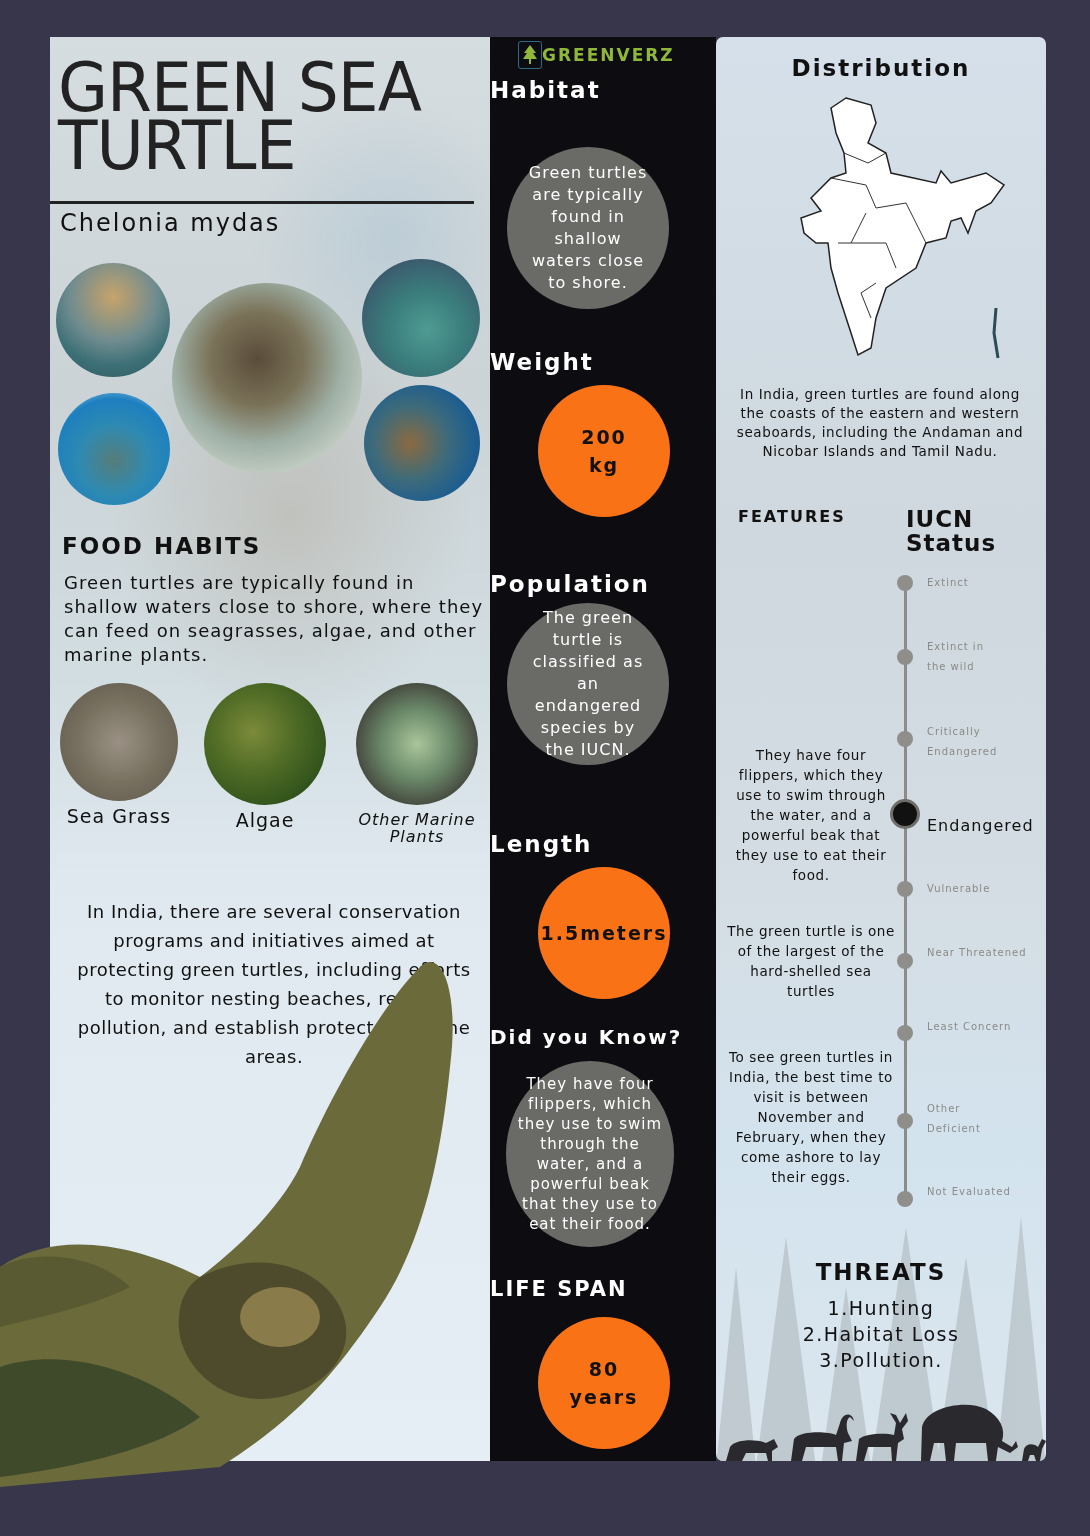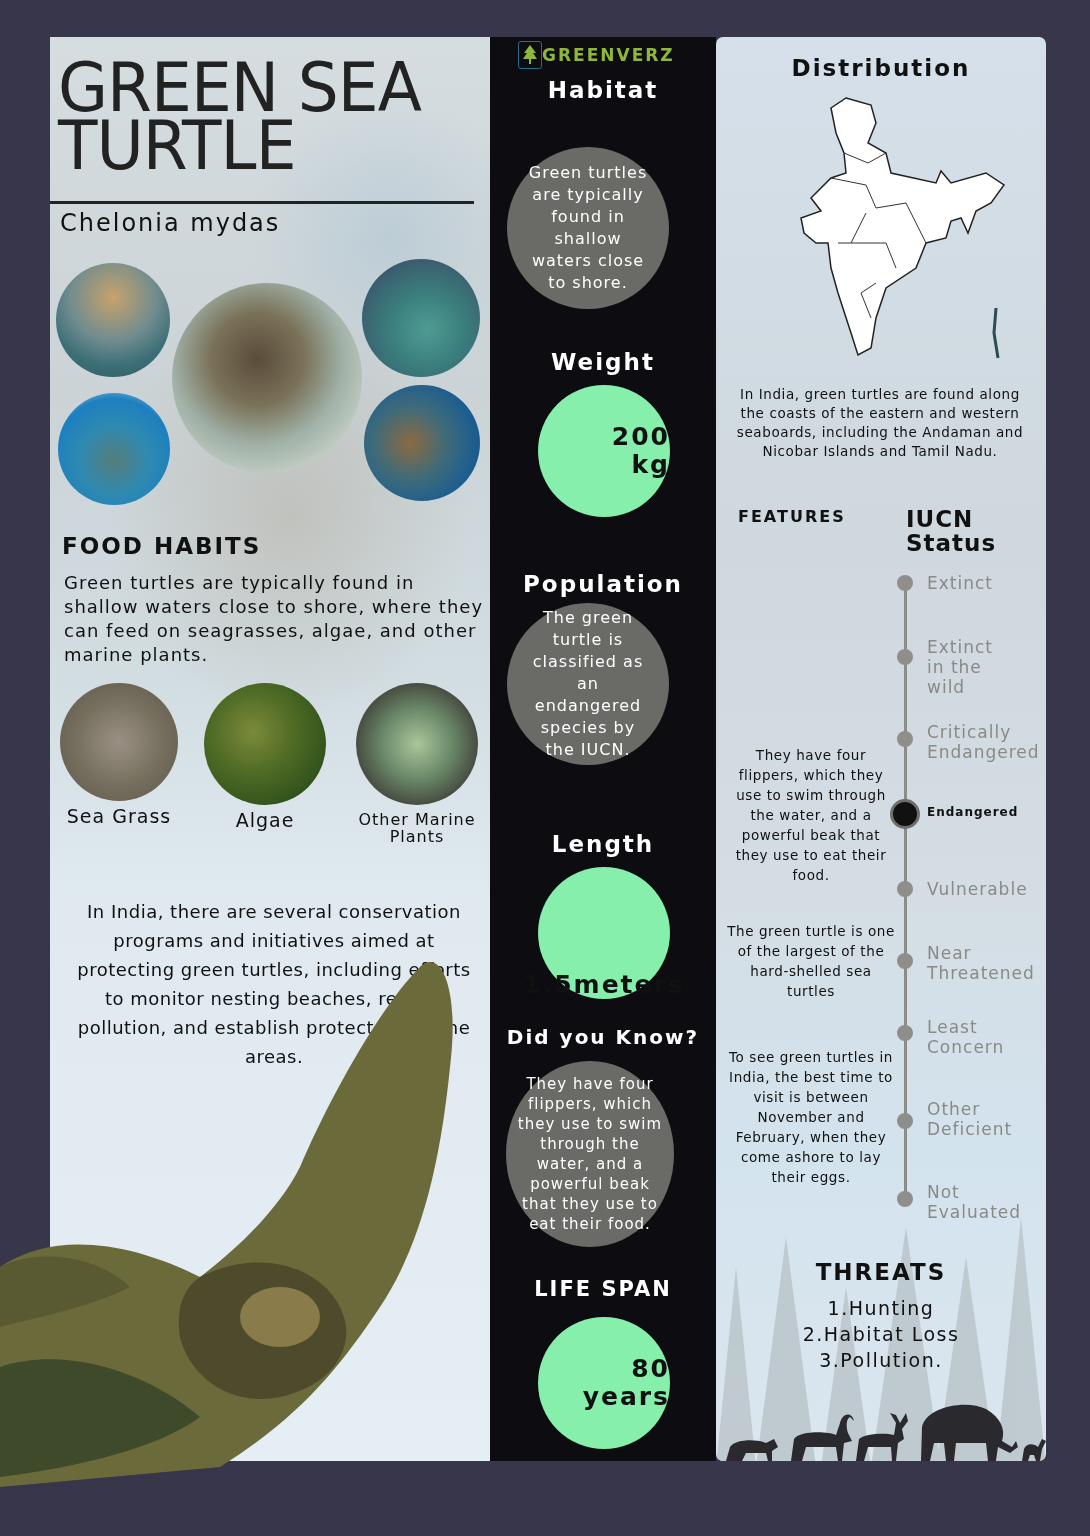--- a/index.html
+++ b/index.html
@@ -28,55 +28,55 @@
 
   .food-title { position: absolute; left: 12px; top: 496px; font-size: 23px; font-weight: bold; color: #111; letter-spacing: 2px; }
   .food-text { position: absolute; left: 14px; top: 534px; width: 420px; font-size: 18px; line-height: 24px; color: #111; letter-spacing: 1px; }
 
   .food-item { position: absolute; text-align: center; }
   .food-img { border-radius: 50%; width: 118px; height: 118px; margin: 0 auto; }
   .fi1 { left: 10px; top: 646px; width: 118px; }
   .fi1 .food-img { background: radial-gradient(circle, #9a9184 0%, #77705f 50%, #5d574a 100%); }
   .fi2 { left: 154px; top: 646px; width: 122px; }
   .fi2 .food-img { width: 122px; height: 122px; background: radial-gradient(circle at 40% 40%, #7c8a3a 0%, #4f6b25 40%, #2c4f1a 80%); }
-  .fi3 { left: 306px; top: 646px; width: 122px; }
+  .fi3 { left: 306px; top: 646px; width: 122px; font-style: italic; }
   .fi3 .food-img { width: 122px; height: 122px; background: radial-gradient(circle, #a9c59a 0%, #6b8a6a 40%, #3d3a35 80%); }
   .food-label { font-size: 19px; line-height: 18px; color: #111; letter-spacing: 1px; margin-top: 6px; }
   .fi3 .food-label { font-size: 16px; line-height: 17px; }
 
   .cons-text { position: absolute; left: 20px; top: 860px; width: 408px; text-align: center; font-size: 18px; line-height: 29px; color: #111; letter-spacing: 0.5px; }
 
   .turtle { position: absolute; left: -50px; top: 910px; width: 500px; height: 540px; }
 
   
   .mid { position: absolute; left: 440px; top: 0; width: 226px; height: 1424px; background: #0d0c10; }
   .brand { position: absolute; left: 28px; top: 4px; display: flex; align-items: center; gap: 0; }
   .brand-box { width: 24px; height: 28px; border: 1px solid #2a6a8a; border-radius: 3px; display: flex; align-items: center; justify-content: center; }
   .brand-text { font-size: 17px; color: #8fb83a; letter-spacing: 2px; font-weight: bold; }
-  .mid-h { position: absolute; left: 0; width: 226px; text-align: center; color: #fff; font-weight: bold; font-size: 23px; letter-spacing: 2px; }
+  .mid-h { position: absolute; left: 0; width: 226px; text-align: left; color: #fff; font-weight: bold; font-size: 23px; letter-spacing: 2px; }
   .circle { position: absolute; border-radius: 50%; display: flex; align-items: center; justify-content: center; text-align: center; }
   .grey { background: #6a6a66; color: #fff; font-size: 16px; line-height: 22px; letter-spacing: 1px; }
-  .olive { background: #86efac; color: #111; font-size: 25px; line-height: 28px; font-weight: bold; letter-spacing: 2px; align-items: flex-end; }
+  .olive { background: #f97316; color: #111; font-size: 19px; line-height: 28px; font-weight: bold; letter-spacing: 2px; }
 
   
   .right { position: absolute; left: 666px; top: 0; width: 330px; height: 1424px;
     background: linear-gradient(180deg, #d5e0ea 0%, #cfd8de 35%, #d4dde3 60%, #d3e3ee 78%, #dbe6ee 100%); overflow: hidden; border-radius: 7px; }
   .dist-title { position: absolute; left: 0; width: 330px; top: 18px; text-align: center; font-size: 23px; font-weight: bold; color: #111; letter-spacing: 2px; }
   .map { position: absolute; left: 60px; top: 56px; width: 240px; height: 270px; }
   .dist-text { position: absolute; left: 14px; top: 348px; width: 300px; text-align: center; font-size: 13.5px; line-height: 19px; color: #111; letter-spacing: 0.6px; }
 
   .feat-title { position: absolute; left: 22px; top: 470px; font-size: 16px; font-weight: bold; color: #111; letter-spacing: 2px; }
   .iucn-title { position: absolute; left: 190px; top: 470px; font-size: 23px; font-weight: bold; color: #111; line-height: 24px; letter-spacing: 1px; }
   .feat { position: absolute; left: 10px; width: 170px; text-align: center; font-size: 13.5px; line-height: 20px; color: #111; letter-spacing: 0.6px; }
 
   .iucn-line { position: absolute; left: 188px; top: 546px; width: 3px; height: 616px; background: #8c8c88; }
   .iucn-dot { position: absolute; left: 181px; width: 16px; height: 16px; border-radius: 50%; background: #8f8e8a; }
   .iucn-dot.active { left: 174px; width: 30px; height: 30px; background: #111; border: 3px solid #6e6e6a; }
-  .iucn-label { position: absolute; left: 211px; font-size: 17px; line-height: 20px; color: #8a8a86; letter-spacing: 1px; }
-  .iucn-label.active { color: #111; font-weight: bold; font-size: 12px; }
+  .iucn-label { position: absolute; left: 211px; font-size: 10px; line-height: 20px; color: #8a8a86; letter-spacing: 1px; }
+  .iucn-label.active { color: #111; font-weight: normal; font-size: 16px; margin-top: 14px; }
 
   .threat-title { position: absolute; left: 0; width: 330px; top: 1222px; text-align: center; font-size: 23px; font-weight: bold; color: #111; letter-spacing: 2px; }
   .threat-list { position: absolute; left: 0; width: 330px; top: 1258px; text-align: center; font-size: 19px; line-height: 26px; color: #111; letter-spacing: 1.5px; }
   .trees { position: absolute; left: 0; top: 1170px; width: 330px; height: 260px; }
   .animals { position: absolute; left: 0; top: 1340px; width: 330px; height: 84px; }
 </style>
 </head>
 <body>
 
 <div class="page">

